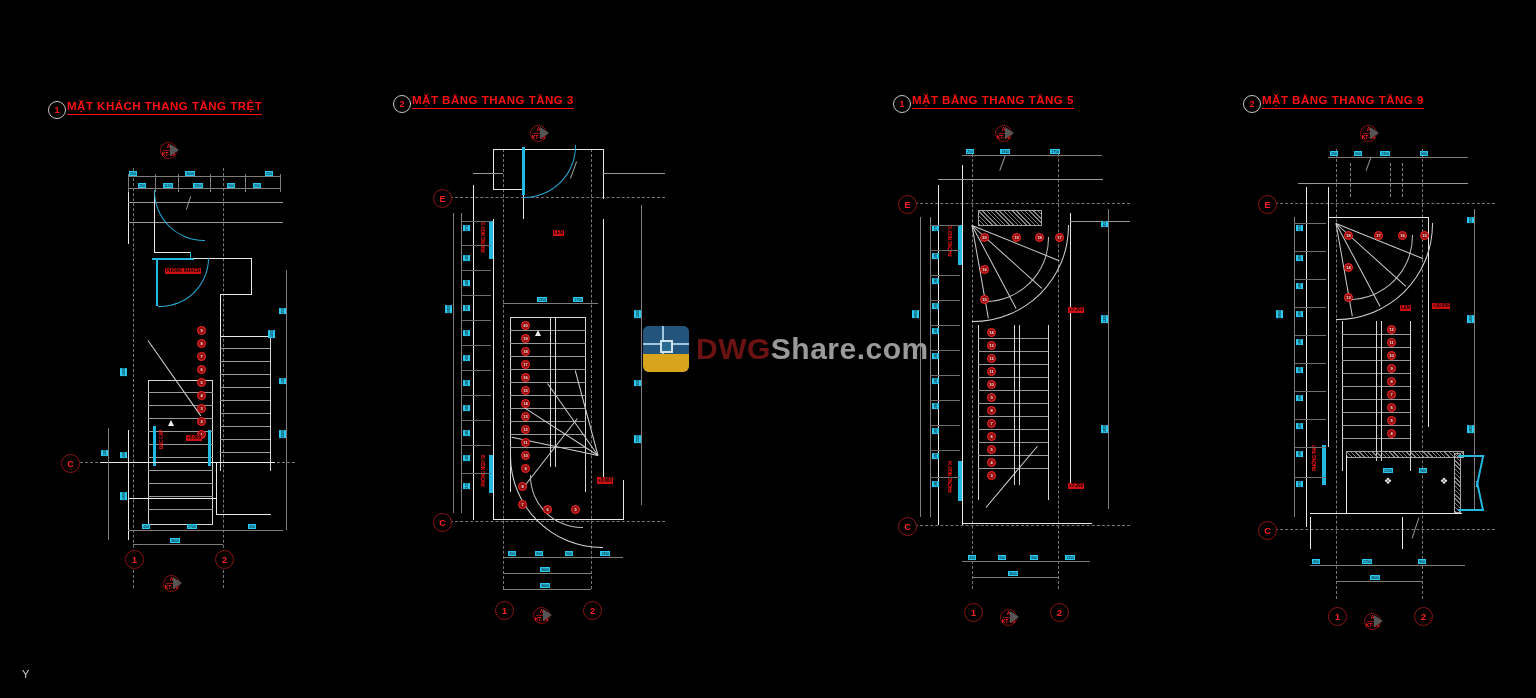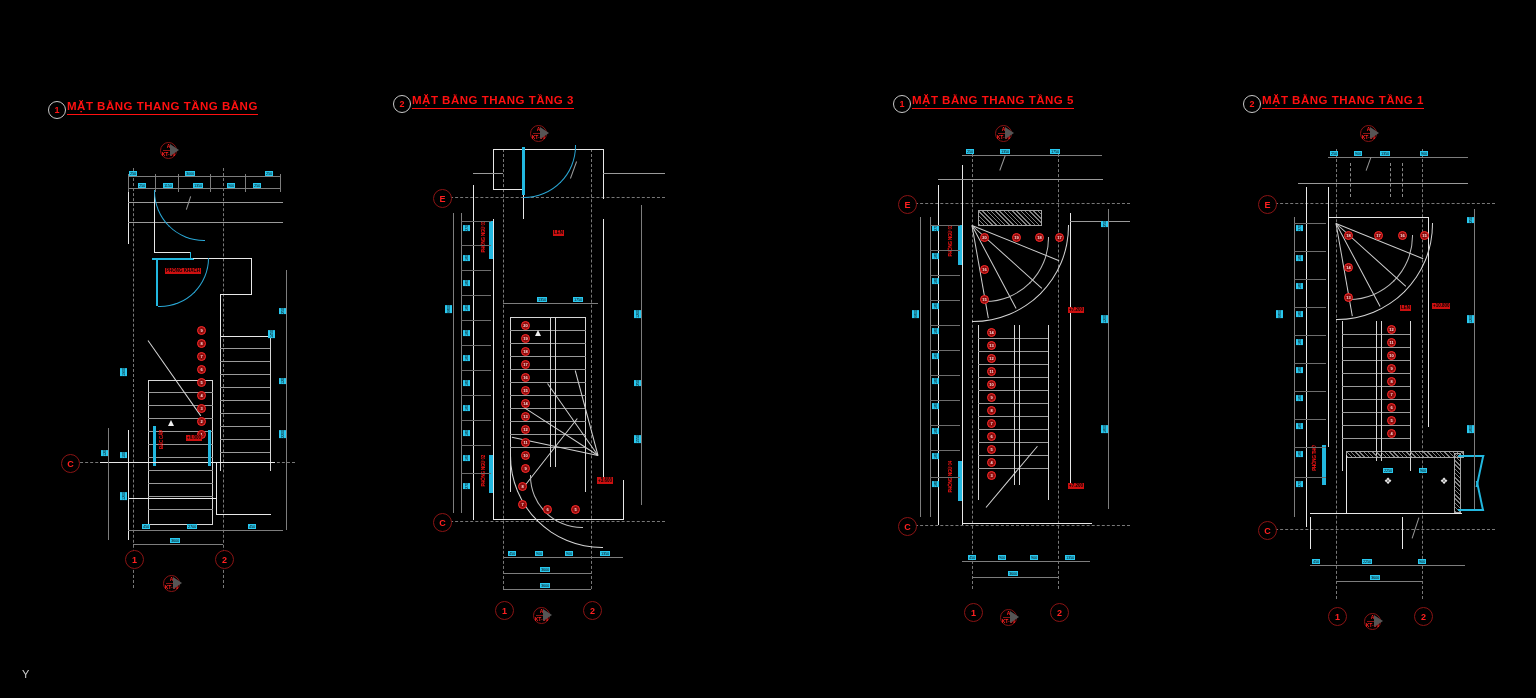--- a/index.html
+++ b/index.html
@@ -95,33 +95,33 @@
   #axis{position:absolute;left:22px;top:668px;color:#cfcfcf;font-size:11px;
         font-family:"Liberation Sans",sans-serif;}
 </style>
 </head>
 <body>
 
 <div id="stage">
 
   <div class="title-group" style="left:48px;top:101px;">
     <div class="title-bubble">1</div>
-    <div class="title-text">MẶT BẰNG THANG TẦNG BẰNG</div>
+    <div class="title-text">MẶT KHÁCH THANG TẦNG TRỆT</div>
   </div>
   <div class="title-group" style="left:393px;top:95px;">
     <div class="title-bubble">2</div>
     <div class="title-text">MẶT BẰNG THANG TẦNG 3</div>
   </div>
   <div class="title-group" style="left:893px;top:95px;">
     <div class="title-bubble">1</div>
     <div class="title-text">MẶT BẰNG THANG TẦNG 5</div>
   </div>
   <div class="title-group" style="left:1243px;top:95px;">
     <div class="title-bubble">2</div>
-    <div class="title-text">MẶT BẰNG THANG TẦNG 1</div>
+    <div class="title-text">MẶT BẰNG THANG TẦNG 9</div>
   </div>
 
   <div class="plate" style="left:60px;top:130px;width:250px;height:480px;">
 
     <div class="secm" style="left:100px;top:12px;">
       <div class="circ">
           <span>A</span>
           <span class="bar"></span>
           <span>KT-06</span>
         </div>
@@ -680,16 +680,28 @@
     <div class="secm" style="left:114px;top:488px;">
       <div class="circ">
           <span>A</span>
           <span class="bar"></span>
           <span>KT-06</span>
         </div>
       <div class="arw"></div>
     </div>
   </div>
 
+  <div id="wm">
+    <div class="ico">
+      <div class="top"></div>
+        <div class="bot"></div>
+      <div class="hx"></div>
+        <div class="vx"></div>
+        <div class="cc"></div>
+    </div>
+    <div class="txt">
+      <span class="dwg">DWG</span><span class="share">Share.com</span>
+    </div>
+  </div>
 
   <div id="axis">Y</div>
 
 </div>
 
 </body></html>

